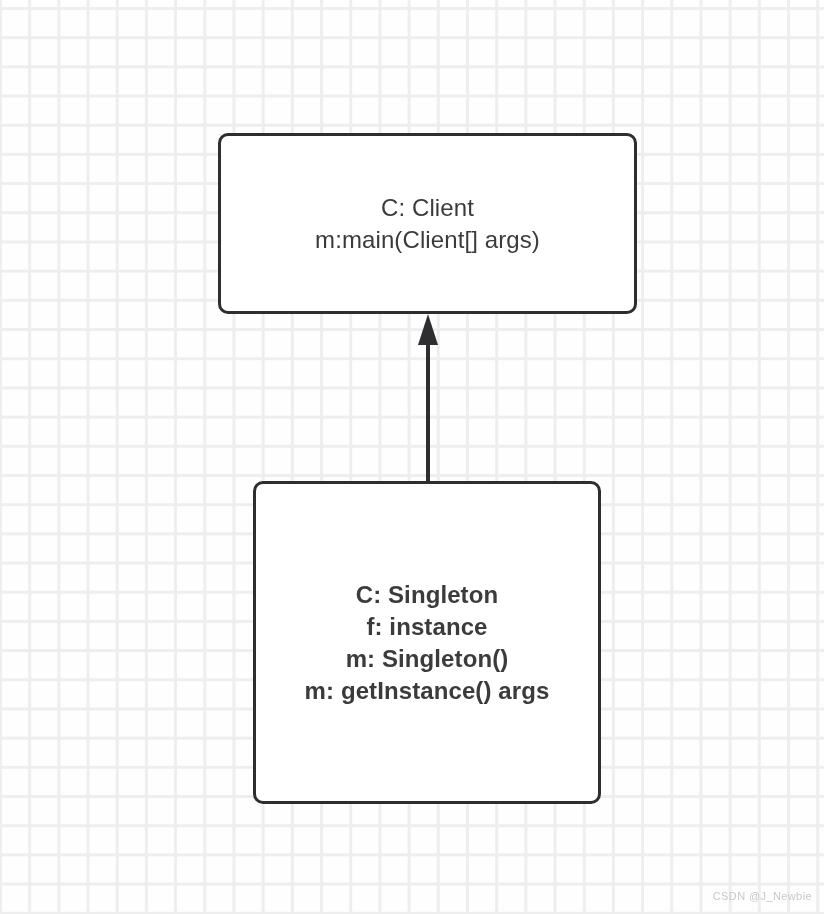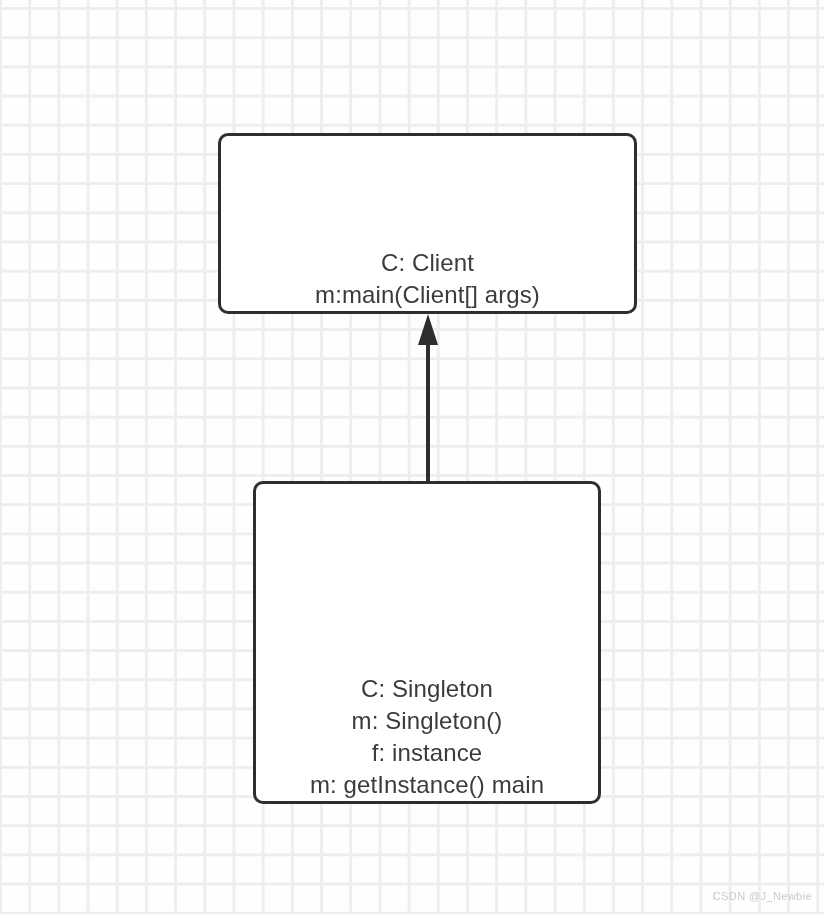--- a/index.html
+++ b/index.html
@@ -28,21 +28,21 @@
     overflow: hidden;
   }
 
   .uml-node {
     position: absolute;
     box-sizing: border-box;
     background: #ffffff;
     border: 3px solid #2e2e31;
     border-radius: 10px;
     display: flex;
-    align-items: flex-end;
+    align-items: center;
     justify-content: center;
     text-align: center;
     z-index: 3;
   }
 
   .node-lines {
     display: block;
     color: #3b3b3d;
     font-size: 24px;
     line-height: 32px;
@@ -59,20 +59,21 @@
     top: 133px;
     width: 419px;
     height: 181px;
   }
 
   #node-singleton {
     left: 253px;
     top: 481px;
     width: 348px;
     height: 323px;
+    font-weight: bold;
   }
 
   #edge-layer {
     position: absolute;
     left: 0;
     top: 0;
     width: 824px;
     height: 914px;
     z-index: 2;
     pointer-events: none;
@@ -102,21 +103,21 @@
   <div class="uml-node" id="node-client">
     <span class="node-lines">
       <span class="node-line">C: Client</span>
       <span class="node-line">m:main(Client[] args)</span>
     </span>
   </div>
 
   <div class="uml-node" id="node-singleton">
     <span class="node-lines">
       <span class="node-line">C: Singleton</span>
+      <span class="node-line">f: instance</span>
       <span class="node-line">m: Singleton()</span>
-      <span class="node-line">f: instance</span>
-      <span class="node-line">m: getInstance() main</span>
+      <span class="node-line">m: getInstance() args</span>
     </span>
   </div>
 
   <div id="watermark">CSDN @J_Newbie</div>
 
 </div>
 
 </body></html>

